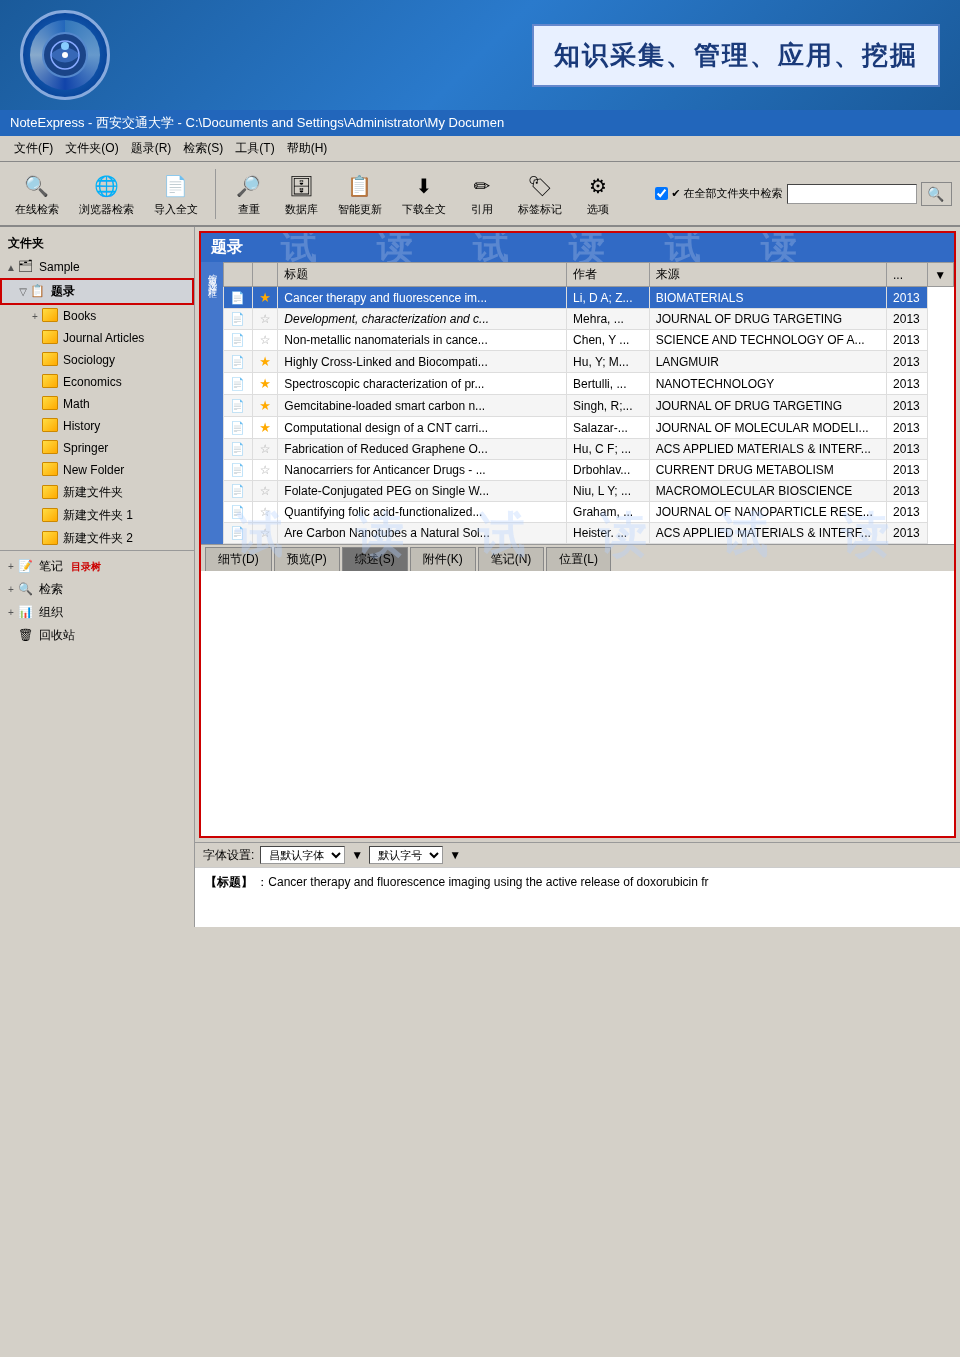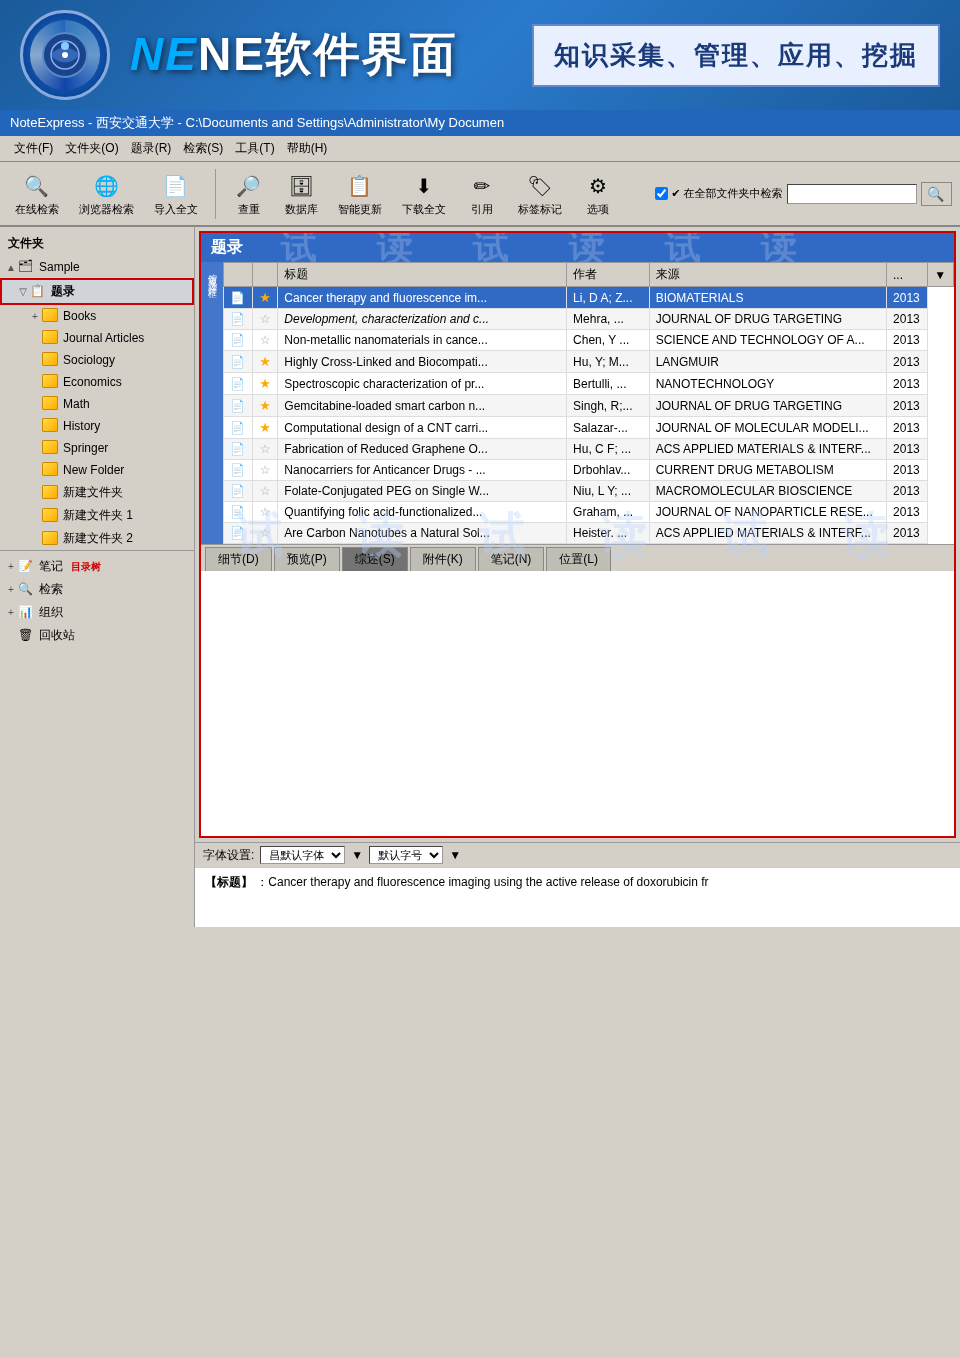--- a/index.html
+++ b/index.html
@@ -297,25 +297,20 @@
 <div class="header-banner">
   <div class="header-logo">
     <div class="header-logo-inner">
       <svg width="50" height="50" viewBox="0 0 50 50">
         <circle cx="25" cy="25" r="22" fill="#1a4488" stroke="#5588cc" stroke-width="2"></circle>
         <circle cx="25" cy="25" r="14" fill="none" stroke="#88aaff" stroke-width="1.5"></circle>
         <path d="M10,25 Q25,10 40,25 Q25,40 10,25" fill="rgba(100,160,255,0.4)"></path>
         <circle cx="25" cy="16" r="4" fill="#88ccff"></circle>
         <circle cx="25" cy="25" r="3" fill="#ffffff"></circle>
       </svg>
-    </div>
-  </div>
-  <div class="header-title-area">
-    <div style="font-size:46px;font-weight:900;color:#ffffff;letter-spacing:2px;text-shadow:2px 2px 6px rgba(0,0,0,0.6);">
-      <span style="font-style:italic;color:#00aaff;">NE</span><span>NE软件界面</span>
     </div>
   </div>
   <div class="header-right-box">
     <span>知识采集、管理、应用、挖掘</span>
   </div>
 </div>
 
 <div class="title-bar">
   <span>NoteExpress - 西安交通大学 - C:\Documents and Settings\Administrator\My Documen</span>
 </div>

